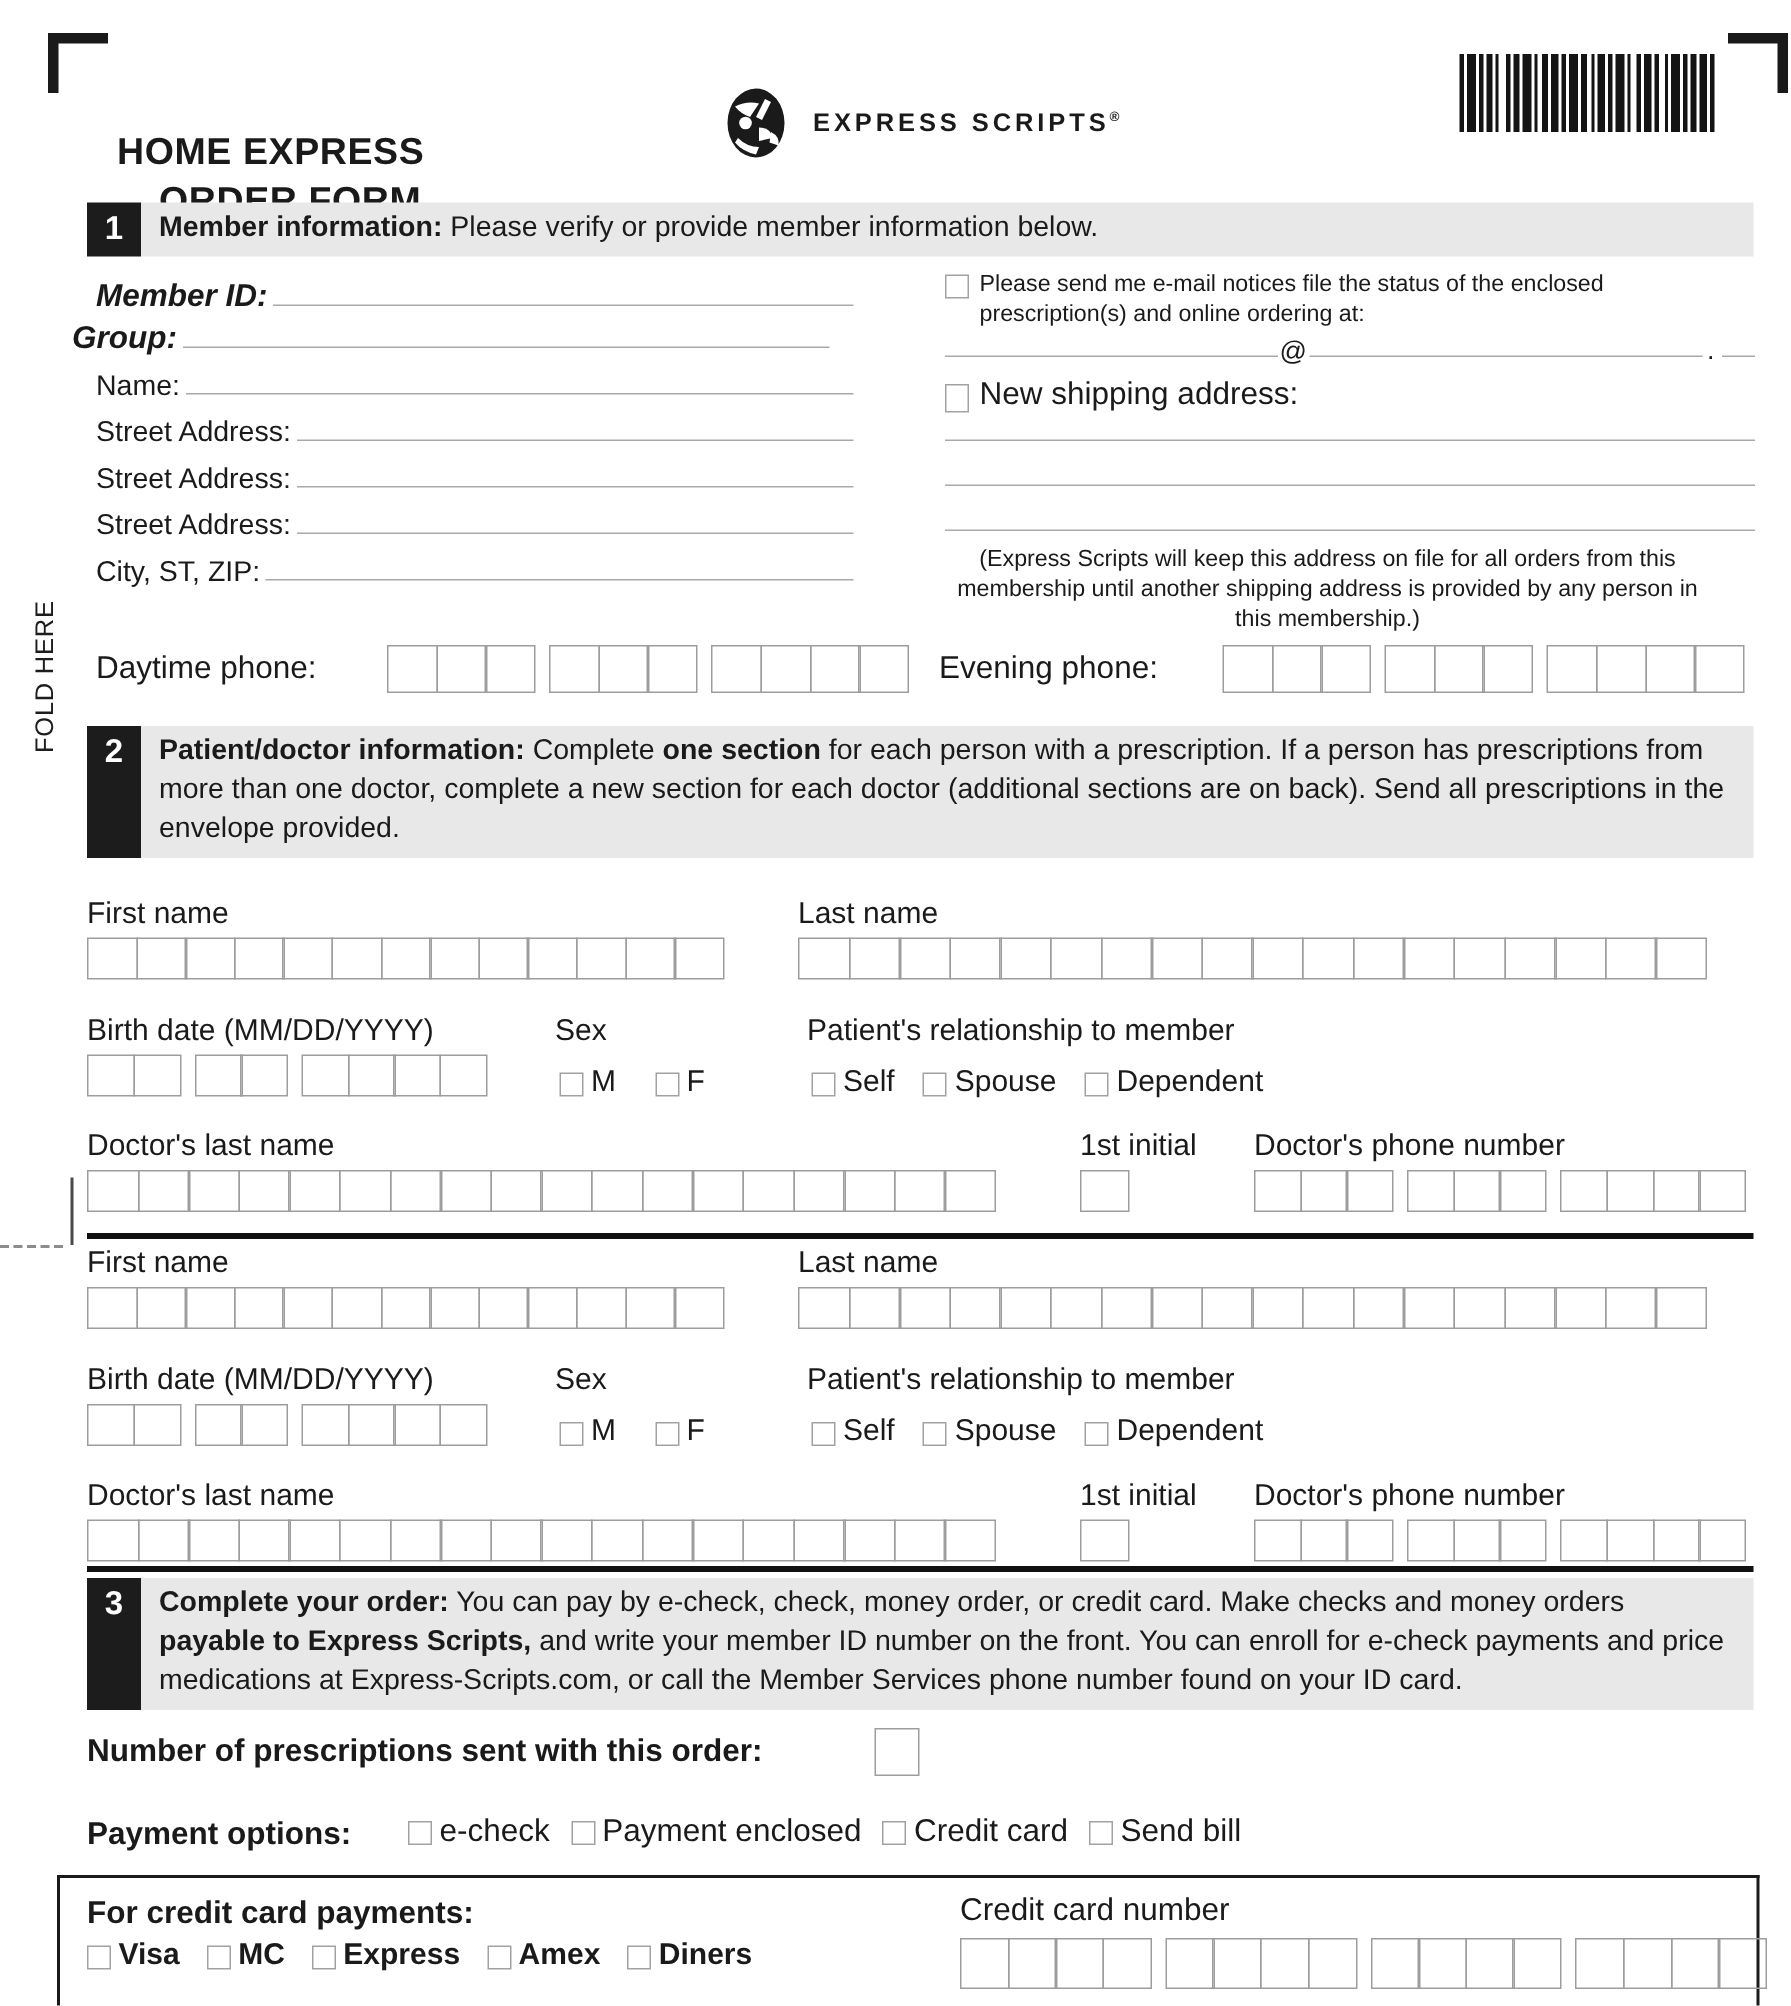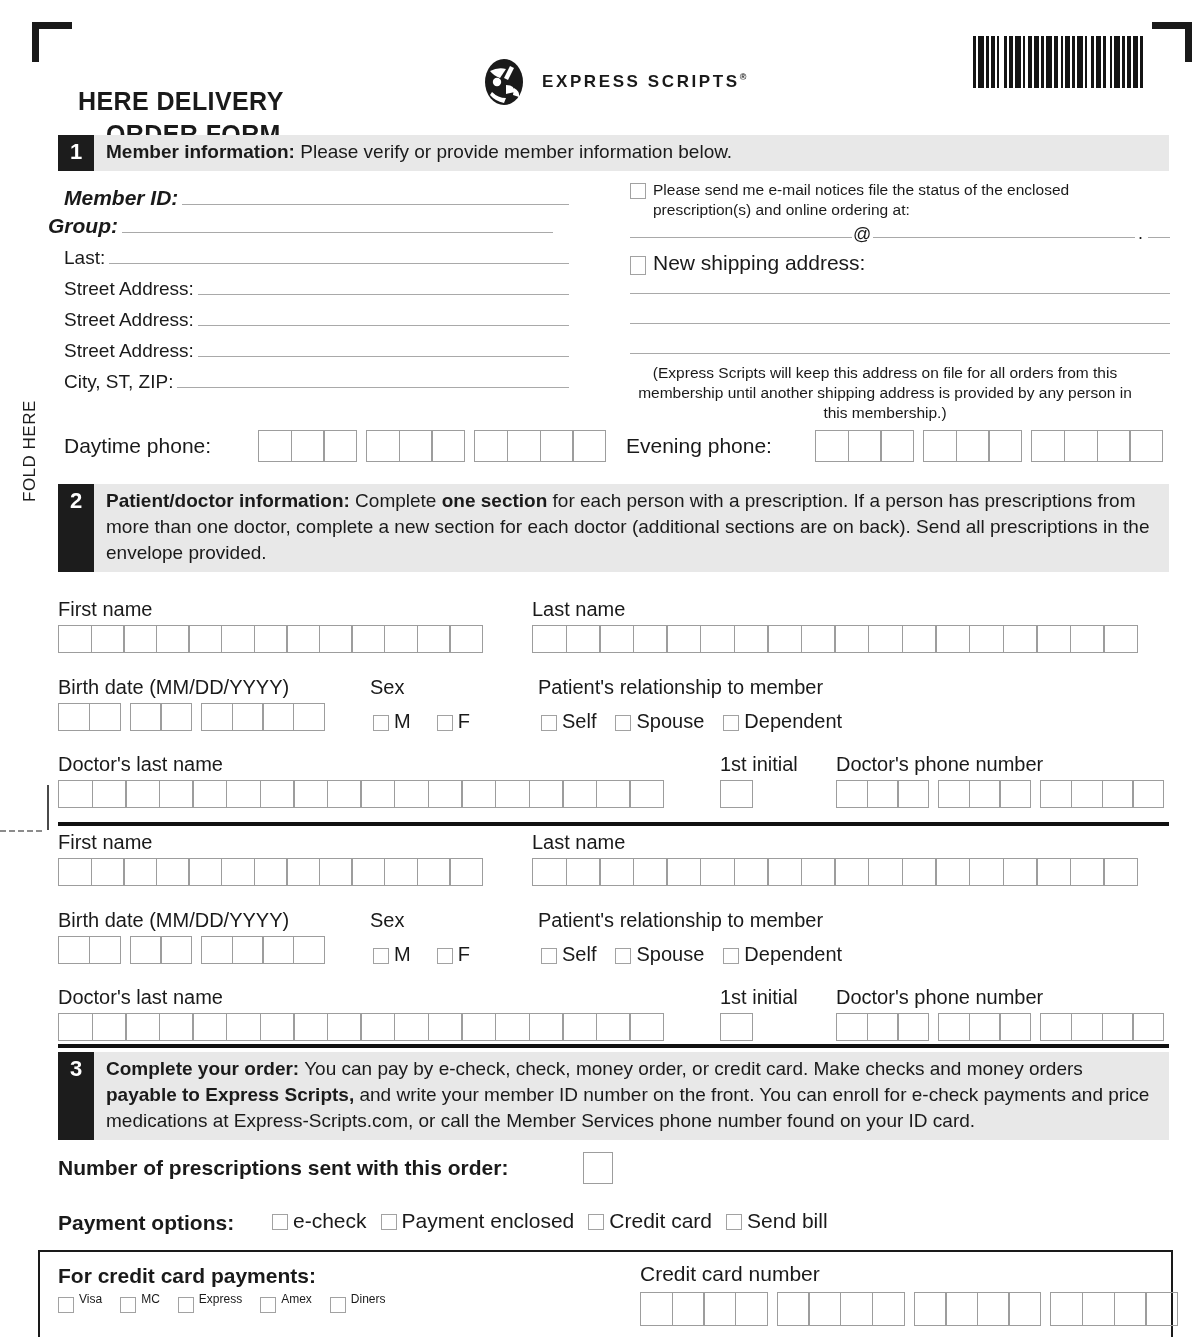--- a/index.html
+++ b/index.html
@@ -183,21 +183,21 @@
   <div class="lbl">FOLD HERE</div>
   <div class="tick"></div>
   <div class="dots"></div>
 </div>
 <div class="fold" id="fold-bottom">
   
   
 </div>
 
 <div class="title">
-  <span>HERE DELIVERY</span>
+  <span>HOME EXPRESS</span>
   <span class="ln2">ORDER FORM</span>
 </div>
 
 <div class="logo-wrap">
   <svg class="logo-mark" viewBox="0 0 48 48">
     <ellipse cx="24" cy="24" rx="19" ry="23" fill="#1a1a1a"></ellipse>
     <path d="M10 13 Q18 9 26 11 L20 20 Q14 18 10 13 Z" fill="#fff"></path>
     <path d="M30 8 L34 10 L28 22 L24 20 Z" fill="#fff"></path>
     <circle cx="17" cy="24" r="4.2" fill="#fff"></circle>
     <path d="M26 27 q8 0 9 7 l-9 2 z" fill="#fff"></path>
@@ -216,21 +216,21 @@
 
 <div class="ul-row" style="left:64px; top:186px; width:505px;">
   <span class="lab em">Member ID:</span>
   <span class="line" style="flex:1 1 auto;"></span>
 </div>
 <div class="ul-row" style="left:48px; top:214px; width:505px;">
   <span class="lab em">Group:</span>
   <span class="line" style="flex:1 1 auto;"></span>
 </div>
 <div class="ul-row" style="left:64px; top:247px; width:505px;">
-  <span class="lab">Last:</span>
+  <span class="lab">Name:</span>
   <span class="line" style="flex:1 1 auto;"></span>
 </div>
 <div class="ul-row" style="left:64px; top:278px; width:505px;">
   <span class="lab">Street Address:</span>
   <span class="line" style="flex:1 1 auto;"></span>
 </div>
 <div class="ul-row" style="left:64px; top:309px; width:505px;">
   <span class="lab">Street Address:</span>
   <span class="line" style="flex:1 1 auto;"></span>
 </div>
@@ -606,21 +606,21 @@
       <span>Credit card</span>
     </span>
     <span style="display: flex; align-items: flex-start; margin-right: 14px;">
       <span class="cb" style="margin-right: 5px; margin-top: 5px;"></span>
       <span>Send bill</span>
     </span>
   </div>
 
 <div class="cardbox">
   <div style="position:absolute; left:18px; top:12px; font-size:21px; font-weight:bold;">For credit card payments:</div>
-  <div id="card-types" style="position:absolute; left:18px; top:40px; display:flex; align-items:flex-start; font-size:12px;">
+  <div id="card-types" style="position:absolute; left:18px; top:40px; display:flex; align-items:flex-start; font-size:20px;font-weight:bold;">
       <span style="display: flex; align-items: flex-start; margin-right: 18px;">
         <span class="cb" style="margin-right: 5px; margin-top: 5px;"></span>
         <span>Visa</span>
       </span>
       <span style="display: flex; align-items: flex-start; margin-right: 18px;">
         <span class="cb" style="margin-right: 5px; margin-top: 5px;"></span>
         <span>MC</span>
       </span>
       <span style="display: flex; align-items: flex-start; margin-right: 18px;">
         <span class="cb" style="margin-right: 5px; margin-top: 5px;"></span>

